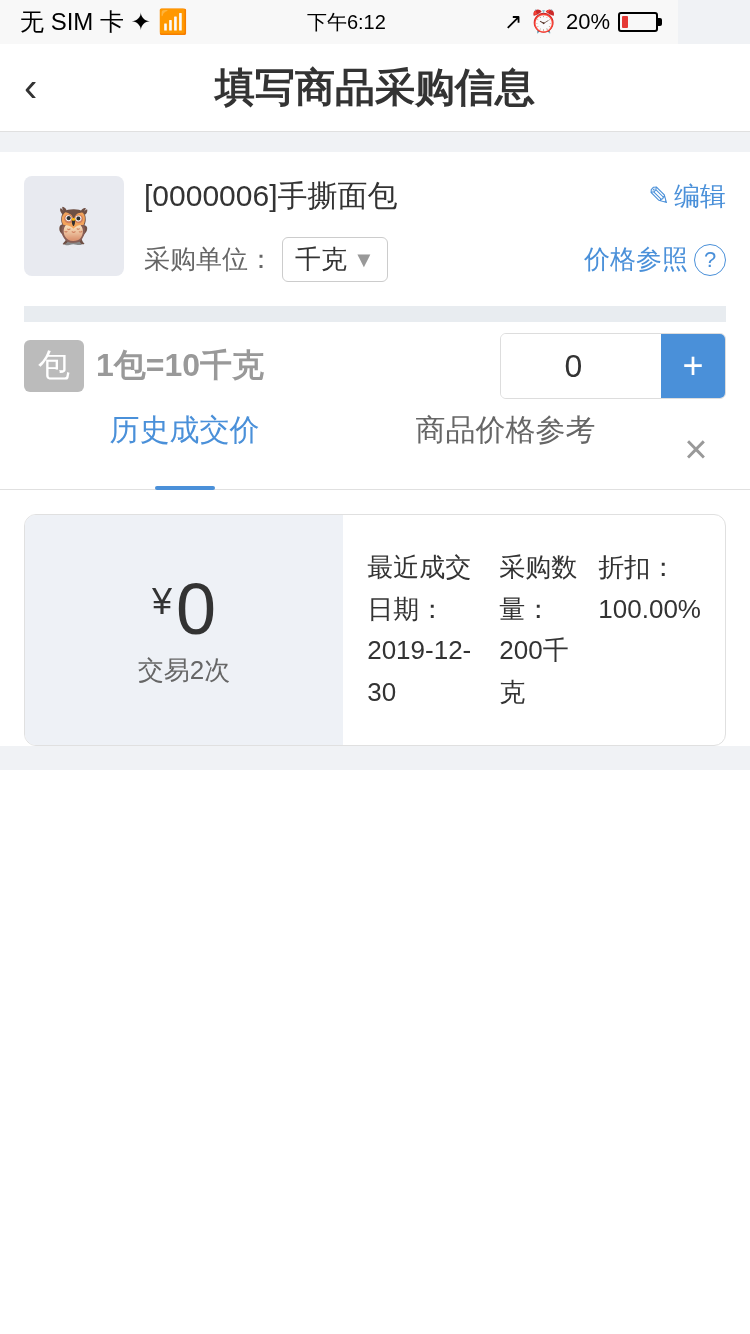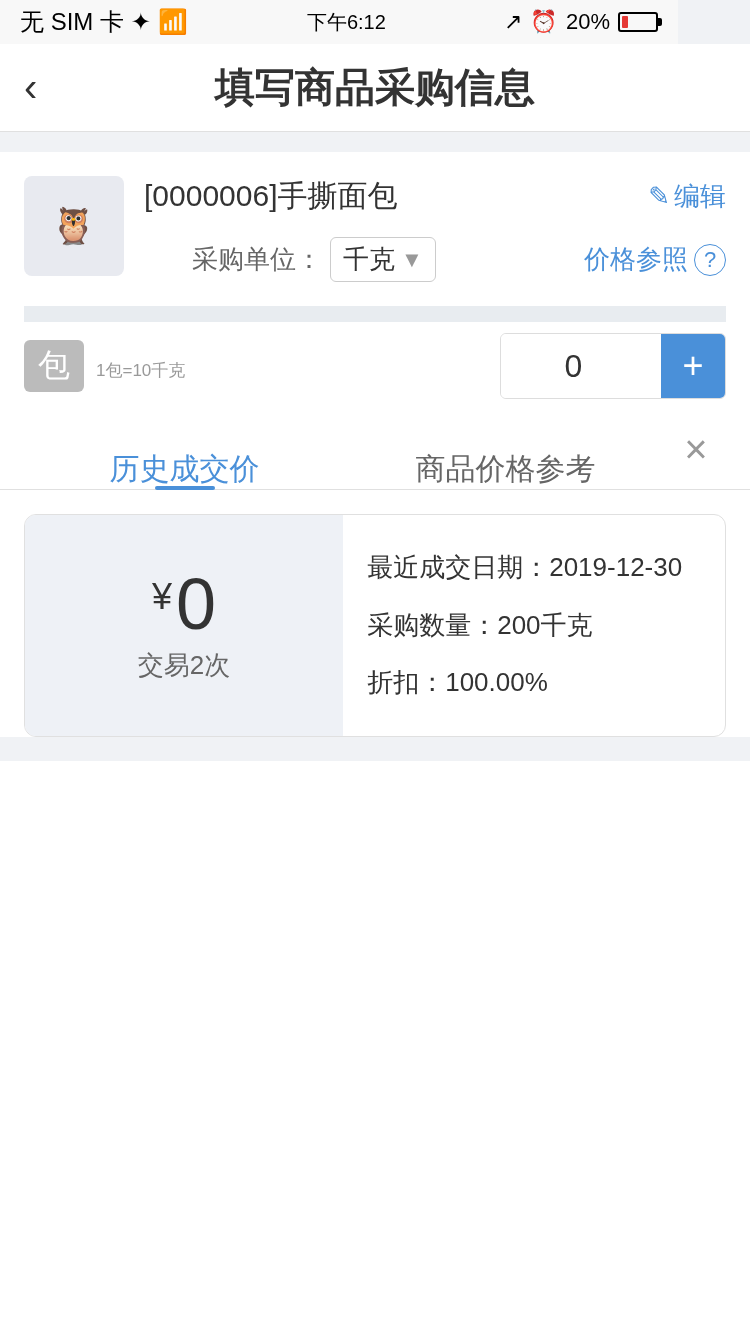--- a/index.html
+++ b/index.html
@@ -139,21 +139,21 @@
       display: flex; align-items: baseline; gap: 12px;
       flex: 1;
     }
     .qty-unit-badge {
       font-size: 32px; color: #fff;
       background: #bbb;
       border-radius: 6px;
       padding: 4px 14px;
     }
     .qty-conversion {
-      font-size: 17px; color: #999;
+      font-size: 32px; color: #999; font-weight: bold;
     }
     .qty-input-group {
       display: flex; align-items: center;
       border: 1px solid #ddd; border-radius: 6px;
       overflow: hidden;
     }
     .qty-input {
       width: 160px; height: 64px;
       border: none; outline: none;
       text-align: center;
@@ -177,21 +177,21 @@
     }
     .tabs-bar {
       display: flex; align-items: center;
       border-bottom: 1px solid #e0e0e0;
       padding: 0 24px;
       height: 80px;
     }
     .tab-item {
       flex: 1; height: 80px;
       display: flex; flex-direction: column;
-      align-items: center; justify-content: flex-end;
+      align-items: center; justify-content: flex-start;
       font-size: 30px;
       cursor: pointer;
       position: relative;
     }
     .tab-item.active { color: #4a90d9; }
     .tab-item.inactive { color: #666; }
     .tab-underline {
       position: absolute; bottom: 0; left: 50%; transform: translateX(-50%);
       width: 60px; height: 4px; background: #4a90d9; border-radius: 2px;
     }
@@ -224,21 +224,21 @@
     .price-currency {
       font-size: 36px; color: #333; margin-top: 8px; margin-right: 4px;
     }
     .price-value { font-size: 72px; line-height: 1; font-weight: 300; }
     .price-trades {
       font-size: 26px; color: #666; margin-top: 8px;
     }
     .price-card-right {
       flex: 1.2;
       padding: 32px 24px;
-      display: flex; flex-direction: column;
+      display: flex; flex-direction: row;
       justify-content: center; gap: 16px;
     }
     .price-detail-row {
       font-size: 26px; color: #333;
       line-height: 1.6;
     }
 
     
     .bottom-space {
       height: 600px; background: #fff;
@@ -277,21 +277,21 @@
     </div>
     <div class="product-info">
       <div class="product-name-row">
         <span class="product-name">[0000006]手撕面包</span>
         <span class="edit-link">
           <span>✎</span>
           <span>编辑</span>
         </span>
       </div>
       <div class="unit-row">
-        <div style="display:flex;align-items:center;gap:8px;margin-left:48px;">
+        <div style="display:flex;align-items:center;gap:8px;">
           <span class="unit-label">采购单位：</span>
           <div class="unit-select">
             <span>千克</span>
             <span class="arrow">▼</span>
           </div>
         </div>
         <div class="price-ref">
           <span>价格参照</span>
           <div class="price-ref-icon">?</div>
         </div>

